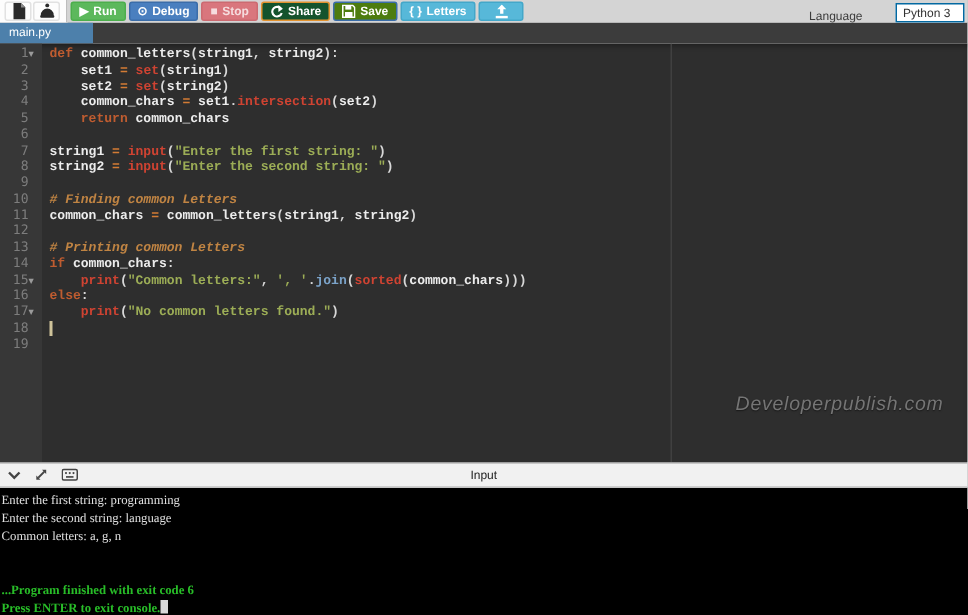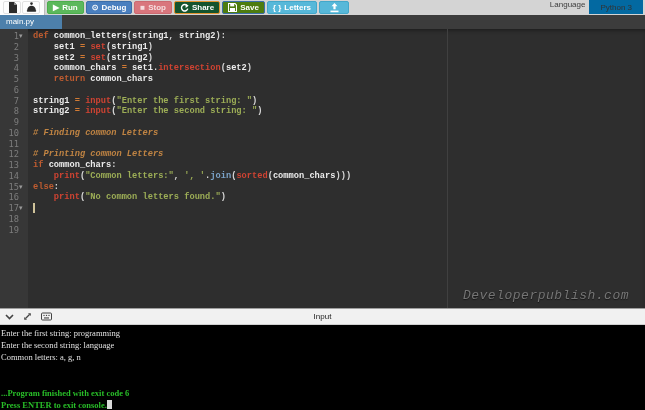--- a/index.html
+++ b/index.html
@@ -15,23 +15,23 @@
          color:#fff; font-size:8px; font-weight:bold; display:flex; align-items:center;
          padding:0 5px; cursor:pointer; white-space:nowrap; font-family:"Liberation Sans",sans-serif; }
   .btn .glyph { font-size:8px; margin-right:3px; line-height:1; }
   .btn-run      { background:#5cb85c; border-color:#4cae4c; }
   .btn-debug    { background:#4a7fbf; border-color:#3b6da9; }
   .btn-stop     { background:#d9767d; border-color:#cc6a71; color:rgba(255,255,255,0.75); }
   .btn-share    { background:#14532d; border-color:#e2922f; }
   .btn-save     { background:#4d7c0f; border-color:#3b6da9; }
   .btn-beautify { background:#57b8d9; border-color:#43a7c9; }
   .btn-upload   { background:#57b8d9; border-color:#43a7c9; width:30px; justify-content:center; }
-  .toolbar-right { position:absolute; right:2px; top:0; height:15px; display:flex; align-items:flex-start; }
+  .toolbar-right { position:absolute; right:2px; top:0; height:15px; display:flex; align-items:flex-end;gap:18px; }
   .lang-label { font-size:8px; color:#3c3c3c; margin-right:4px; }
-  .lang-select { background:#fff; border:7px solid #0369a1; height:13px; min-width:46px;
+  .lang-select { background:#fff; border:1px solid #0369a1; height:13px; min-width:46px;
                  font-size:8px; color:#333; display:flex; align-items:center; padding:0 4px; cursor:pointer; }
 
   
   .tabbar { height:14px; background:#3c3c3c; display:flex; }
   .tab { background:#4d80ab; color:#fff; font-size:8px; line-height:14px; width:62px;
          padding-left:6px; cursor:pointer; }
 
   
   .editor { position:relative; height:279px; background:#2e2e2e; overflow:hidden;
             box-shadow:inset 0 3px 4px -2px rgba(0,0,0,0.45); }
@@ -46,21 +46,21 @@
   .t-kw { color:#bf5c30; }
   .t-op { color:#d27b35; }
   .t-b  { color:#cf4332; }
   .t-m  { color:#7ba3c9; }
   .t-s  { color:#9cad56; }
   .t-c  { color:#c08443; font-style:italic; }
   .t-v  { color:#ececec; }
   .t-p  { color:#d8d8d8; }
   .caret { display:inline-block; width:1.5px; height:10px; background:#cfc39a; vertical-align:-2px; }
   .print-margin { position:absolute; left:447px; top:0; bottom:0; width:1px; background:#404040; }
-  .watermark { position:absolute; right:16px; top:259px; font-family:Liberation Mono, monospace;
+  .watermark { position:absolute; right:16px; top:232px; font-family:Liberation Sans, sans-serif;
                font-style:italic; font-size:13px; color:#757575; letter-spacing:0.5px;
                text-shadow:0 1px 1px rgba(0,0,0,0.5); }
 
   
   .console-header { height:17px; background:#f1f1f1; border-top:1px solid #9e9e9e;
                     border-bottom:1px solid #cfcfcf; position:relative; display:flex; align-items:center; }
   .chdr-icons { display:flex; align-items:center; gap:9px; padding-left:5px; }
   .chdr-icon { display:flex; align-items:center; cursor:pointer; }
   .console-title { position:absolute; left:0; right:0; text-align:center; font-size:8px; color:#222; pointer-events:none; }
   .console-body { height:85px; background:#000; padding-top:2px;
@@ -167,20 +167,21 @@
         <div class="cline"><span class="t-kw">def</span><span class="t-p"> </span><span class="t-v">common_letters</span><span class="t-p">(</span><span class="t-v">string1</span><span class="t-p">, </span><span class="t-v">string2</span><span class="t-p">):</span></div>
         <div class="cline"><span class="t-p">    </span><span class="t-v">set1</span><span class="t-p"> </span><span class="t-op">=</span><span class="t-p"> </span><span class="t-b">set</span><span class="t-p">(</span><span class="t-v">string1</span><span class="t-p">)</span></div>
         <div class="cline"><span class="t-p">    </span><span class="t-v">set2</span><span class="t-p"> </span><span class="t-op">=</span><span class="t-p"> </span><span class="t-b">set</span><span class="t-p">(</span><span class="t-v">string2</span><span class="t-p">)</span></div>
         <div class="cline"><span class="t-p">    </span><span class="t-v">common_chars</span><span class="t-p"> </span><span class="t-op">=</span><span class="t-p"> </span><span class="t-v">set1</span><span class="t-p">.</span><span class="t-b">intersection</span><span class="t-p">(</span><span class="t-v">set2</span><span class="t-p">)</span></div>
         <div class="cline"><span class="t-p">    </span><span class="t-kw">return</span><span class="t-p"> </span><span class="t-v">common_chars</span></div>
         <div class="cline"></div>
         <div class="cline"><span class="t-v">string1</span><span class="t-p"> </span><span class="t-op">=</span><span class="t-p"> </span><span class="t-b">input</span><span class="t-p">(</span><span class="t-s">"Enter the first string: "</span><span class="t-p">)</span></div>
         <div class="cline"><span class="t-v">string2</span><span class="t-p"> </span><span class="t-op">=</span><span class="t-p"> </span><span class="t-b">input</span><span class="t-p">(</span><span class="t-s">"Enter the second string: "</span><span class="t-p">)</span></div>
         <div class="cline"></div>
         <div class="cline"><span class="t-c"># Finding common Letters</span></div>
+        <div class="cline"><span class="t-v">common_chars</span><span class="t-p"> </span><span class="t-op">=</span><span class="t-p"> </span><span class="t-v">common_letters</span><span class="t-p">(</span><span class="t-v">string1</span><span class="t-p">, </span><span class="t-v">string2</span><span class="t-p">)</span></div>
         <div class="cline"></div>
         <div class="cline"><span class="t-c"># Printing common Letters</span></div>
         <div class="cline"><span class="t-kw">if</span><span class="t-p"> </span><span class="t-v">common_chars</span><span class="t-p">:</span></div>
         <div class="cline"><span class="t-p">    </span><span class="t-b">print</span><span class="t-p">(</span><span class="t-s">"Common letters:"</span><span class="t-p">, </span><span class="t-s">', '</span><span class="t-p">.</span><span class="t-m">join</span><span class="t-p">(</span><span class="t-b">sorted</span><span class="t-p">(</span><span class="t-v">common_chars</span><span class="t-p">)))</span></div>
         <div class="cline"><span class="t-kw">else</span><span class="t-p">:</span></div>
         <div class="cline"><span class="t-p">    </span><span class="t-b">print</span><span class="t-p">(</span><span class="t-s">"No common letters found."</span><span class="t-p">)</span></div>
         <div class="cline"><span class="caret"></span></div>
       </div>
     <div class="print-margin"></div>
     <div class="watermark">Developerpublish.com</div>

